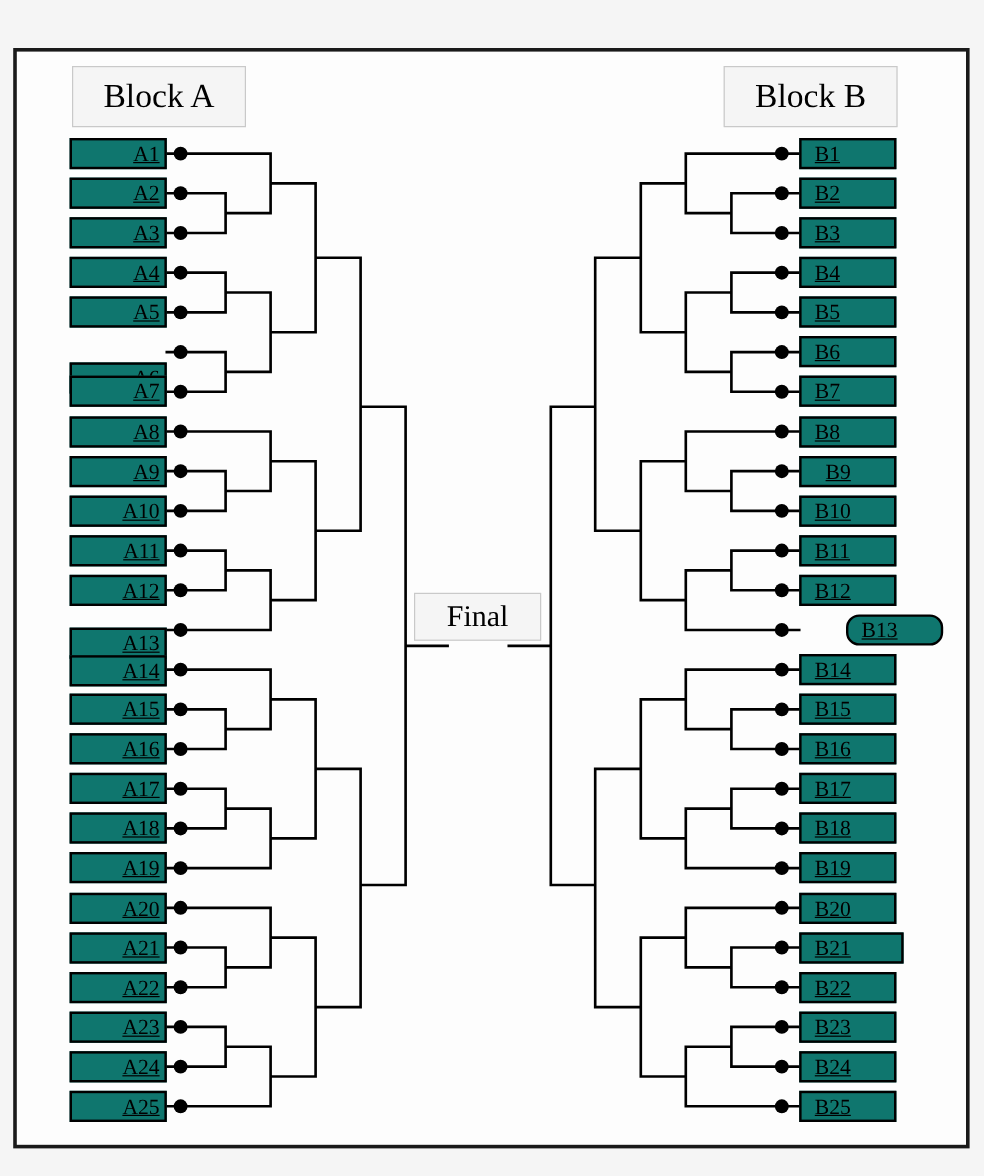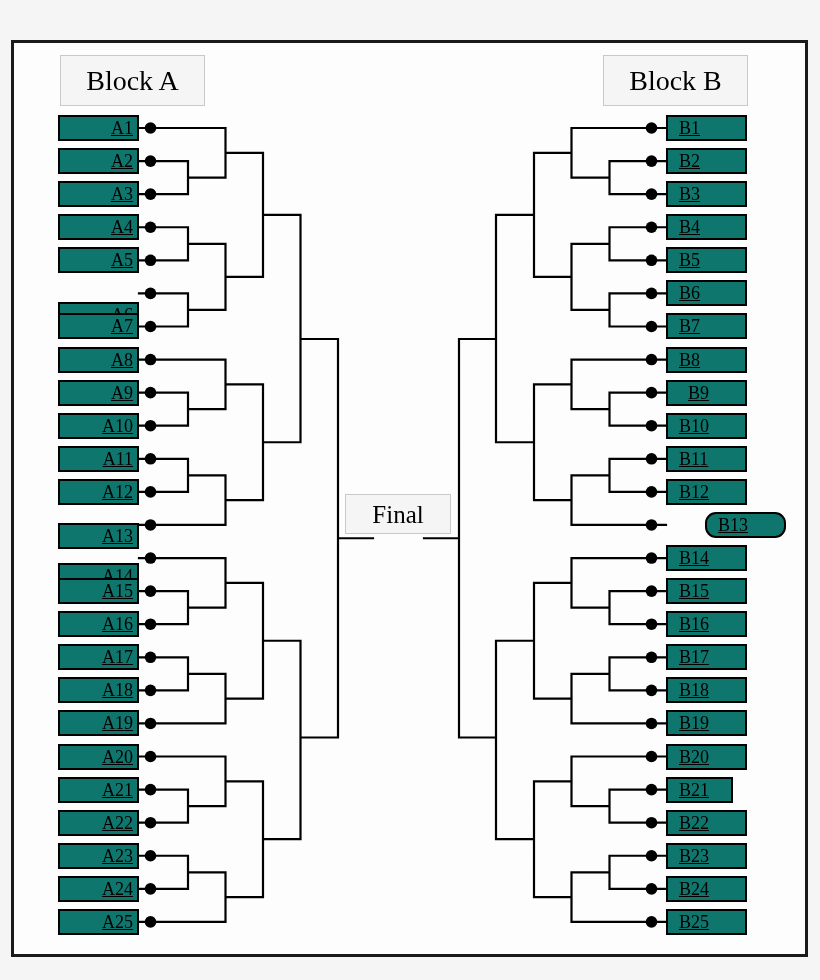--- a/index.html
+++ b/index.html
@@ -137,21 +137,21 @@
       </div>
       <div class="team align-right" style="left: 58px; top: 445.8px; width: 81px; height: 26px;">
         <span class="lbl">A11</span>
       </div>
       <div class="team align-right" style="left: 58px; top: 478.88px; width: 81px; height: 26px;">
         <span class="lbl">A12</span>
       </div>
       <div class="team align-right" style="left: 58px; top: 511.96px; width: 81px; height: 26px; margin-top: 11px;">
         <span class="lbl">A13</span>
       </div>
-      <div class="team align-right" style="left: 58px; top: 563px; width: 81px; height: 26px;">
+      <div class="team align-right" style="left: 58px; top: 546px; width: 81px; height: 26px;">
         <span class="lbl">A14</span>
       </div>
       <div class="team align-right" style="left: 58px; top: 578.12px; width: 81px; height: 26px;">
         <span class="lbl">A15</span>
       </div>
       <div class="team align-right" style="left: 58px; top: 611.2px; width: 81px; height: 26px;">
         <span class="lbl">A16</span>
       </div>
       <div class="team align-right" style="left: 58px; top: 644.28px; width: 81px; height: 26px;">
         <span class="lbl">A17</span>
@@ -235,21 +235,21 @@
       </div>
       <div class="team align-left" style="left: 666px; top: 677.36px; width: 81px; height: 26px;">
         <span class="lbl">B18</span>
       </div>
       <div class="team align-left" style="left: 666px; top: 710.44px; width: 81px; height: 26px;">
         <span class="lbl">B19</span>
       </div>
       <div class="team align-left" style="left: 666px; top: 743.52px; width: 81px; height: 26px; align-items: center;">
         <span class="lbl">B20</span>
       </div>
-      <div class="team align-left" style="left: 666px; top: 776.6px; width: 67px; height: 26px;">
+      <div class="team align-left" style="left: 666px; top: 776.6px; width: 87px; height: 26px;">
         <span class="lbl">B21</span>
       </div>
       <div class="team align-left" style="left: 666px; top: 809.68px; width: 81px; height: 26px;">
         <span class="lbl">B22</span>
       </div>
       <div class="team align-left" style="left: 666px; top: 842.76px; width: 81px; height: 26px;">
         <span class="lbl">B23</span>
       </div>
       <div class="team align-left" style="left: 666px; top: 875.84px; width: 81px; height: 26px;">
         <span class="lbl">B24</span>

